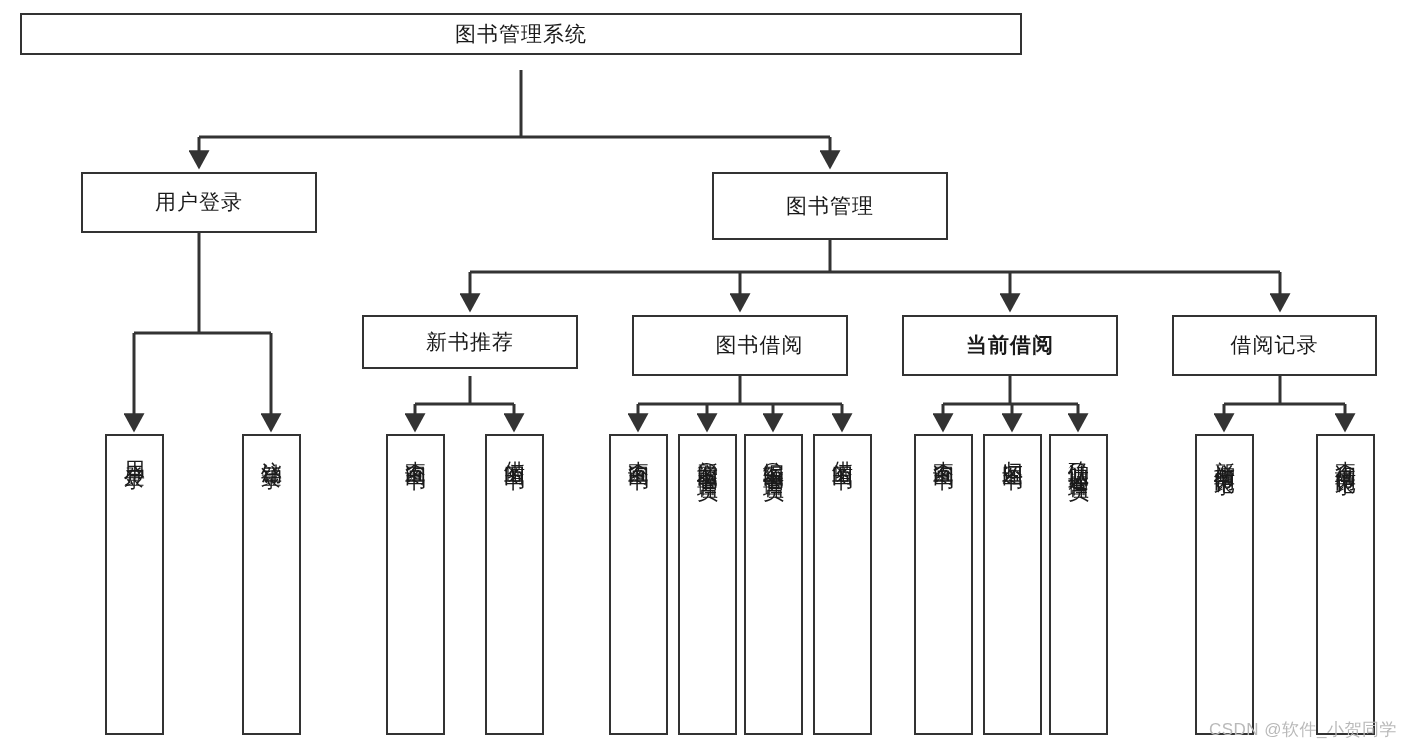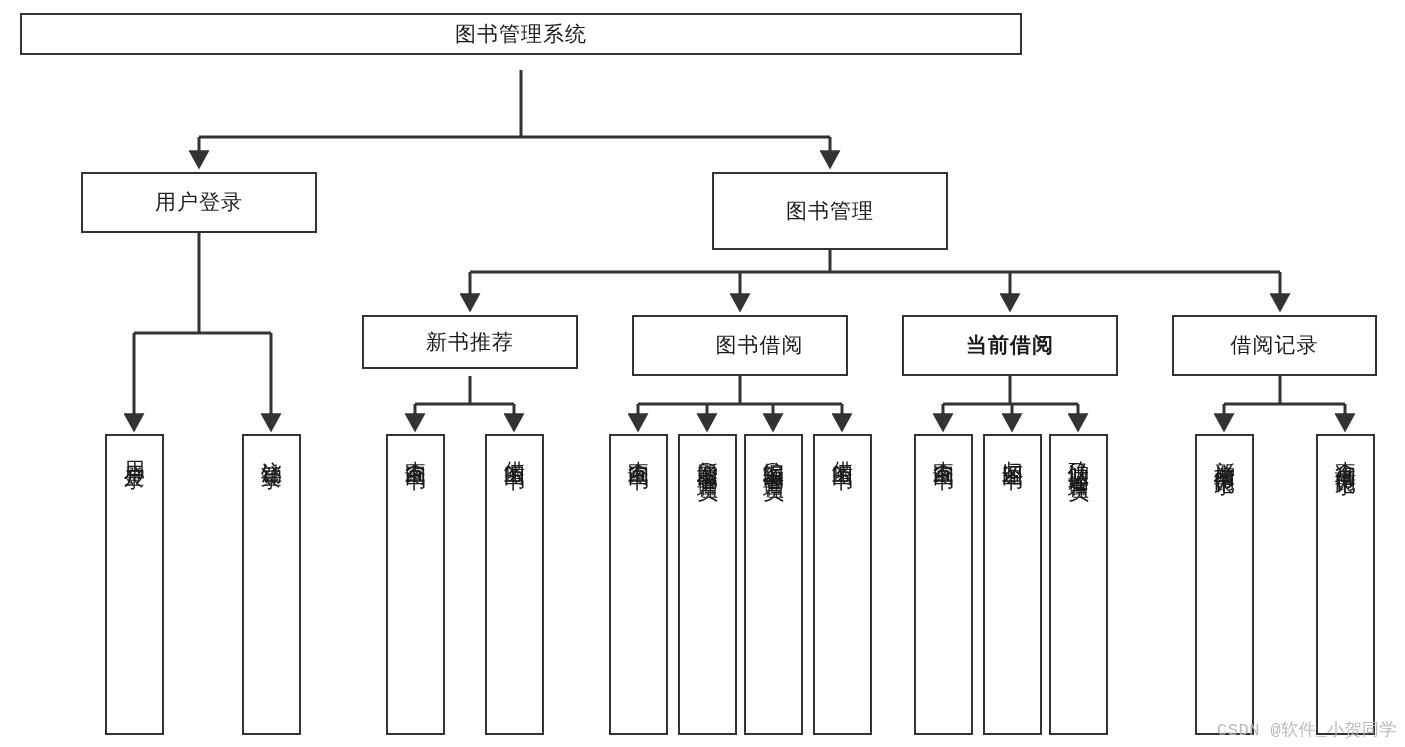--- a/index.html
+++ b/index.html
@@ -64,21 +64,20 @@
   }
   .watermark {
     position: absolute;
     right: 8px;
     bottom: 6px;
     font-size: 17px;
     color: #b9b9b9;
     letter-spacing: 0.5px;
     z-index: 5;
     white-space: nowrap;
-    font-family: Liberation Mono, monospace;
   }
 </style>
 </head>
 <body>
 
 <div id="canvas">
 
   <svg id="edges" viewBox="0 0 1405 747" width="1405" height="747">
     <defs>
       <marker id="arrow" viewBox="0 0 12 12" refX="9" refY="6" markerWidth="7" markerHeight="7" orient="auto-start-reverse">
@@ -129,21 +128,21 @@
     </g>
   </svg>
 
   <div class="node horiz" style="left:20px; top:13px; width:1002px; height:42px;">
     <span class="node-label">图书管理系统</span>
   </div>
 
   <div class="node horiz" style="left:81px; top:172px; width:236px; height:61px;">
     <span class="node-label">用户登录</span>
   </div>
-  <div class="node horiz" style="left:712px; top:172px; width:236px; height:78px;">
+  <div class="node horiz" style="left:712px; top:172px; width:236px; height:68px;">
     <span class="node-label">图书管理</span>
   </div>
 
   <div class="node horiz" style="left:362px; top:315px; width:216px; height:54px;">
     <span class="node-label">新书推荐</span>
   </div>
   <div class="node horiz" style="left:632px; top:315px; width:216px; height:61px;padding-left:39px;">
     <span class="node-label">图书借阅</span>
   </div>
   <div class="node horiz" style="left:902px; top:315px; width:216px; height:61px;font-weight:bold;">

